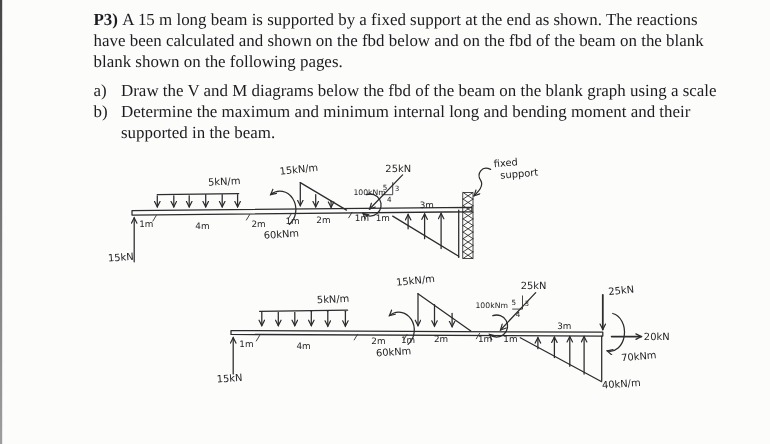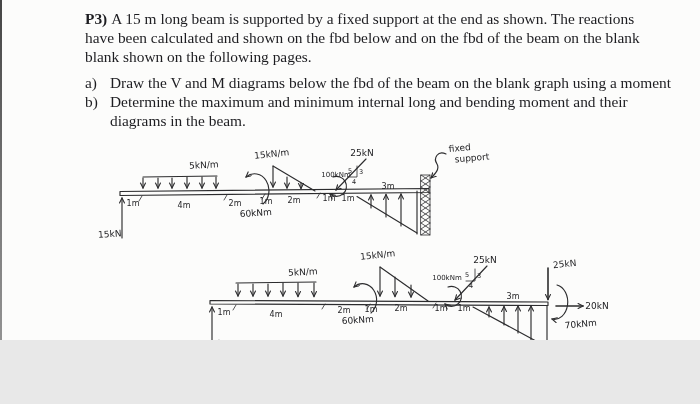--- a/index.html
+++ b/index.html
@@ -1,16 +1,16 @@
 <!DOCTYPE html>
 <html><head>
 <meta charset="utf-8">
 <style>
   html,body{margin:0;padding:0;background:#e8e8e8;}
-  .page{position:relative;width:700px;height:340px;background:#fcfcfb;overflow:hidden;
+  .page{position:relative;width:700px;height:404px;background:#fcfcfb;overflow:hidden;
         font-family:"Liberation Serif",serif;}
   .edge{position:absolute;left:0;top:0;width:2px;height:404px;
         background:linear-gradient(#454545,#7d7d7d 55%,#9e9e9e);}
   .textblock{position:absolute;left:85px;top:9px;width:605px;color:#1d1d21;
              font-size:15.4px;line-height:19.2px;}
   .tline b{font-weight:bold;margin-right:4px;}
   .plist{margin-top:6px;}
   .litem{display:flex;}
   .llabel{width:25px;flex:none;}
   .lbody{flex:1;}
@@ -31,28 +31,28 @@
   <div class="edge"></div>
 
   <div class="textblock">
     <div class="tline"><b>P3)</b><span>A 15 m long beam is supported by a fixed support at the end as shown. The reactions</span></div>
     <div class="tline">have been calculated and shown on the fbd below and on the fbd of the beam on the blank</div>
     <div class="tline">blank shown on the following pages.</div>
     <div class="plist">
       <div class="litem">
         <span class="llabel">a)</span>
         <span class="lbody">
-          <div>Draw the V and M diagrams below the fbd of the beam on the blank graph using a moment</div>
+          <div>Draw the V and M diagrams below the fbd of the beam on the blank graph using a scale</div>
         </span>
       </div>
       <div class="litem">
         <span class="llabel">b)</span>
         <span class="lbody">
           <div>Determine the maximum and minimum internal long and bending moment and their</div>
-          <div>diagrams in the beam.</div>
+          <div>supported in the beam.</div>
         </span>
       </div>
     </div>
   </div>
 
   <svg class="sketch" width="610" height="266" viewBox="90 138 610 266">
     <defs>
       <marker id="ah" markerUnits="userSpaceOnUse" markerWidth="9" markerHeight="8" refX="5.6" refY="3.1" orient="auto">
         <path d="M0.7,0.6 L5.6,3.1 L0.7,5.6" fill="none" stroke="#2c2c2e" stroke-width="1.1" stroke-linecap="round"></path>
       </marker>

